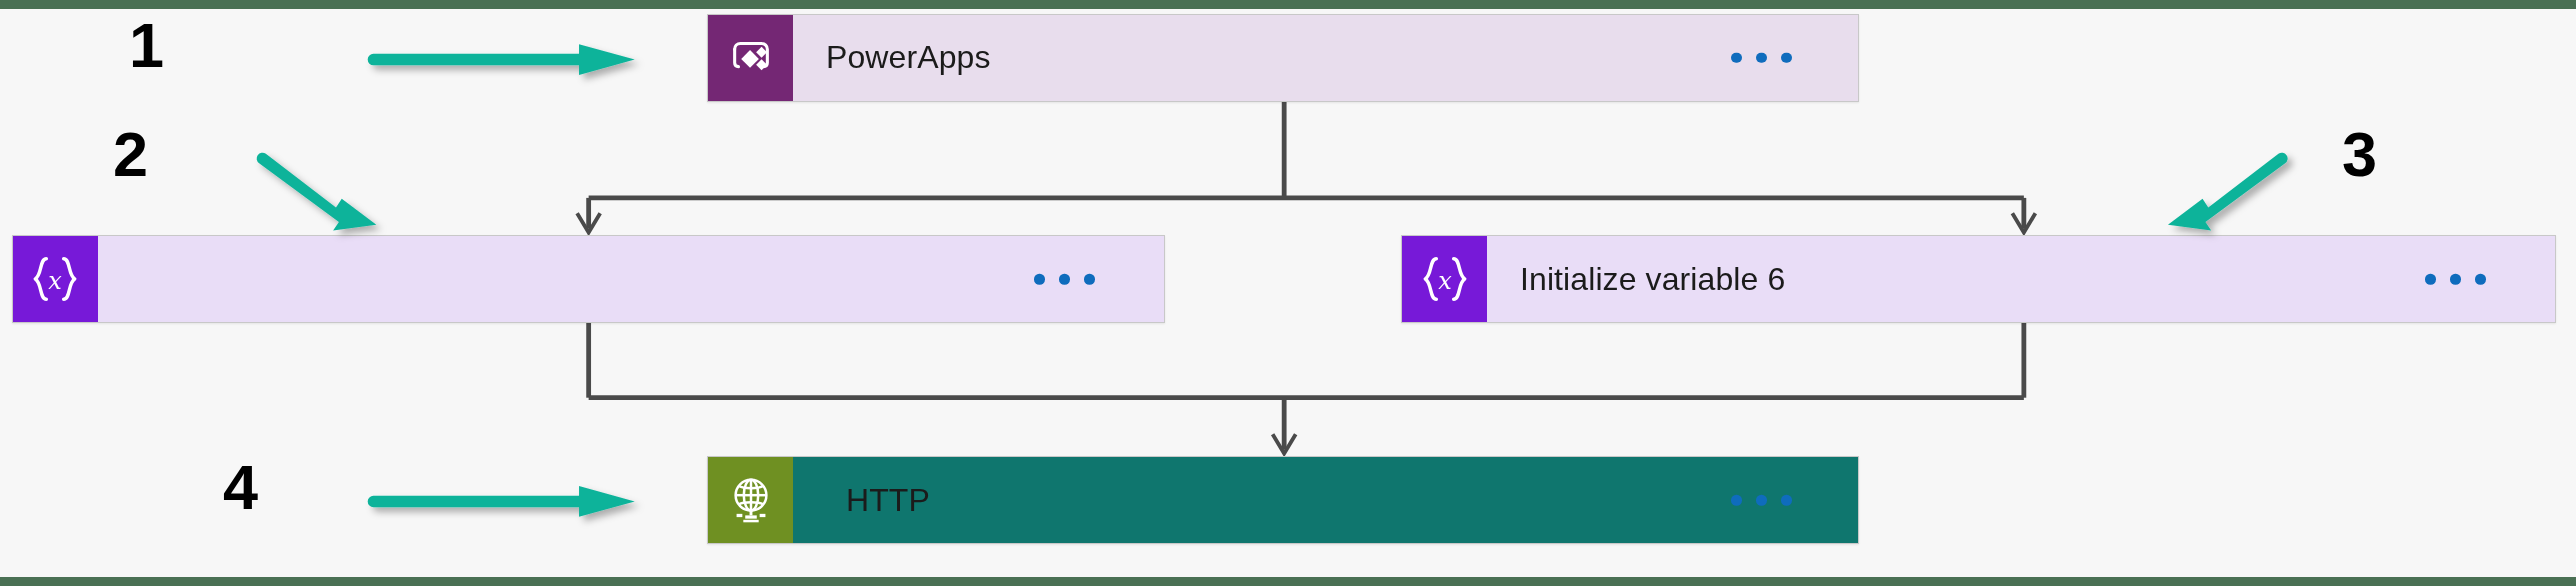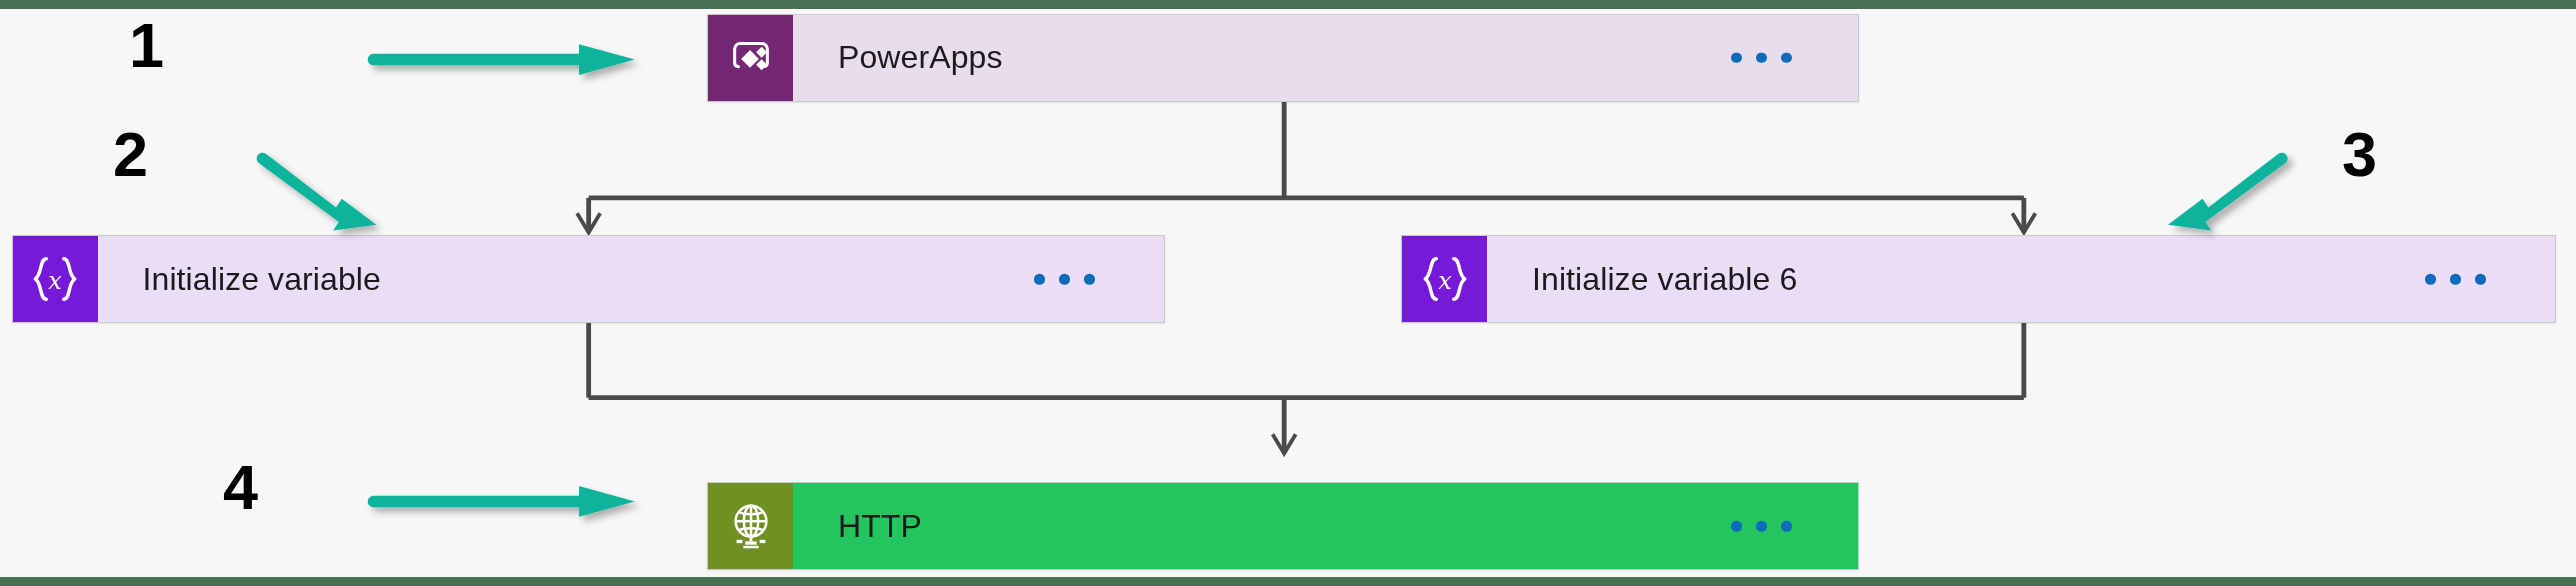--- a/index.html
+++ b/index.html
@@ -28,21 +28,21 @@
   }
   .card .icon-box{
     width:85px;
     flex:0 0 85px;
     display:flex;align-items:center;justify-content:center;
   }
   .card .card-body{
     flex:1 1 auto;
     display:flex;align-items:center;
     position:relative;
-    padding-left:45px;
+    padding-left:33px;
   }
   .card .card-title{
     font-size:32px;
     color:#1b1b1b;
     letter-spacing:0.1px;
     white-space:nowrap;
   }
   .ellipsis{
     position:absolute;
     display:flex;
@@ -60,21 +60,21 @@
   #card-powerapps .ellipsis{right:66px;top:50%;transform:translateY(-50%);}
 
   #card-init1{left:11.5px;top:235px;width:1153px;height:88px;background:#e9ddf7;}
   #card-init1 .icon-box{background:#7719d8;}
   #card-init1 .ellipsis{right:69px;top:50%;transform:translateY(-50%);}
 
   #card-init2{left:1401px;top:235px;width:1155px;height:88px;background:#e9ddf7;}
   #card-init2 .icon-box{background:#7719d8;}
   #card-init2 .ellipsis{right:69px;top:50%;transform:translateY(-50%);}
 
-  #card-http{left:707px;top:482px;width:1152px;height:88px;background:#22c55e;}
+  #card-http{left:707px;top:456px;width:1152px;height:88px;background:#0f766e;gap:20px;}
   #card-http .icon-box{background:#6f9022;}
   #card-http .ellipsis{right:66px;top:50%;transform:translateY(-50%);}
 
   
   #connectors{position:absolute;left:0;top:0;width:2576px;height:586px;pointer-events:none;}
 
   
   .anno-num{
     position:absolute;
     font-size:63px;
@@ -145,21 +145,20 @@
 
   <div class="card" id="card-init1">
     <div class="icon-box">
       <svg width="56" height="52" viewBox="0 0 58 54" aria-hidden="true">
         <path d="M20 6 C13 6 15.5 23 8.5 27 C15.5 31 13 48 20 48" fill="none" stroke="#ffffff" stroke-width="3.6" stroke-linecap="round" stroke-linejoin="round"></path>
         <path d="M38 6 C45 6 42.5 23 49.5 27 C42.5 31 45 48 38 48" fill="none" stroke="#ffffff" stroke-width="3.6" stroke-linecap="round" stroke-linejoin="round"></path>
         <text x="29" y="37" font-family="'DejaVu Serif', serif" font-style="italic" font-size="25" fill="#ffffff" text-anchor="middle">x</text>
       </svg>
     </div>
     <div class="card-body">
-      <span class="card-title">Initialize variable</span>
       <span class="ellipsis">
         <i></i>
           <i></i>
           <i></i>
       </span>
     </div>
   </div>
 
   <div class="card" id="card-init2">
     <div class="icon-box">

